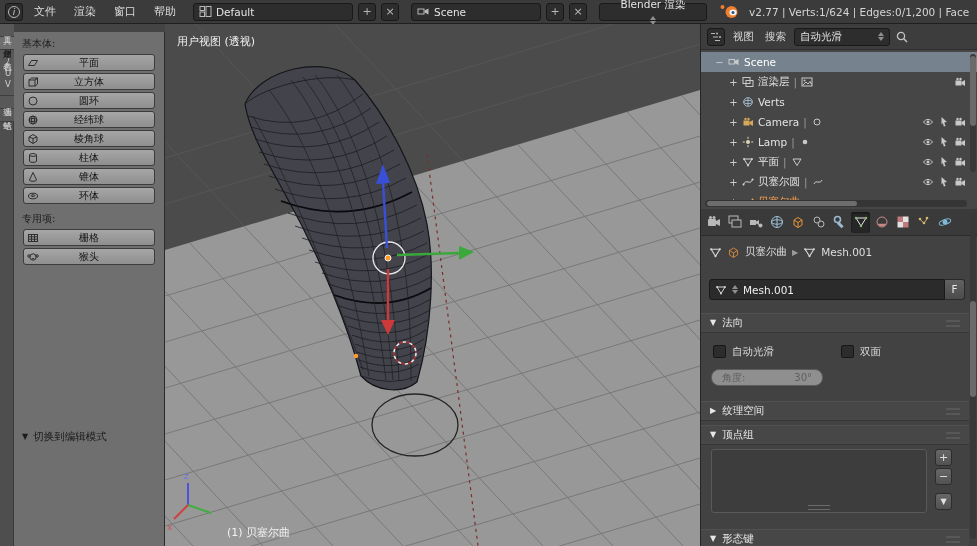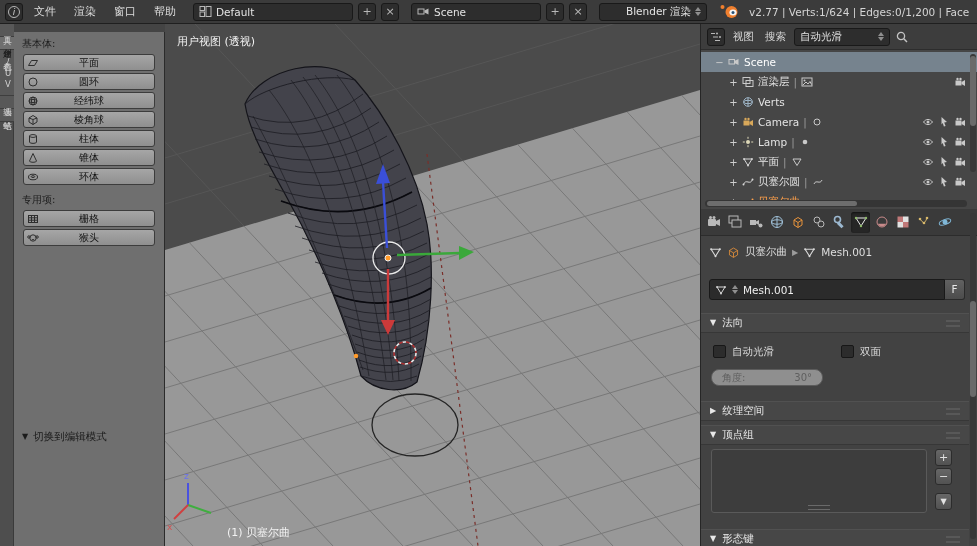--- a/index.html
+++ b/index.html
@@ -109,21 +109,21 @@
     <span class="hfield" style="width:130px;margin-left:8px;">
       <svg width="13" height="13" viewBox="0 0 13 13">
           <rect x="1" y="4" width="6" height="5" fill="none" stroke="#b8b8b8"></rect>
           <polygon points="7.5,5.5 11.5,3.5 11.5,9.5 7.5,7.5" fill="#b8b8b8"></polygon>
         </svg>
       <span>Scene</span>
     </span>
     <span class="hsq">+</span>
     <span class="hsq">×</span>
 
-    <span class="hfield" style="width:108px;margin-left:8px;justify-content:flex-end;">
+    <span class="hfield" style="width:108px;margin-left:8px;justify-content:center;flex-direction:column;">
       <span>Blender 渲染</span>
       <span class="updown">
           <i class="up"></i>
           <i class="down"></i>
         </span>
     </span>
 
     <svg width="22" height="15" viewBox="0 0 22 15" style="margin:0 4px 0 8px;">
       <circle cx="3.5" cy="3" r="2" fill="#ef7f2e"></circle>
       <circle cx="12.5" cy="8" r="6" fill="#ef7f2e"></circle>
@@ -142,20 +142,29 @@
   </div>
 
   <div class="toolshelf">
     <div class="shelf-title">基本体:</div>
 
     <div class="shelf-btn">
       <svg class="bicon" viewBox="0 0 12 12">
           <polygon points="1.5,8.5 4.5,3.5 10.5,3.5 7.5,8.5" fill="none" stroke="#2e2e2e"></polygon>
         </svg>
       <span>平面</span>
+    </div>
+    <div class="shelf-btn">
+      <svg class="bicon" viewBox="0 0 12 12">
+          <g fill="none" stroke="#2e2e2e">
+            <rect x="2" y="4" width="6" height="6"></rect>
+            <path d="M2,4 l2.5,-2 h6 l-2.5,2 M8,4 l2.5,-2 v6 l-2.5,2"></path>
+          </g>
+        </svg>
+      <span>立方体</span>
     </div>
     <div class="shelf-btn">
       <svg class="bicon" viewBox="0 0 12 12">
           <circle cx="6" cy="6" r="4" fill="none" stroke="#2e2e2e"></circle>
         </svg>
       <span>圆环</span>
     </div>
     <div class="shelf-btn">
       <svg class="bicon" viewBox="0 0 12 12">
           <g fill="none" stroke="#2e2e2e">

